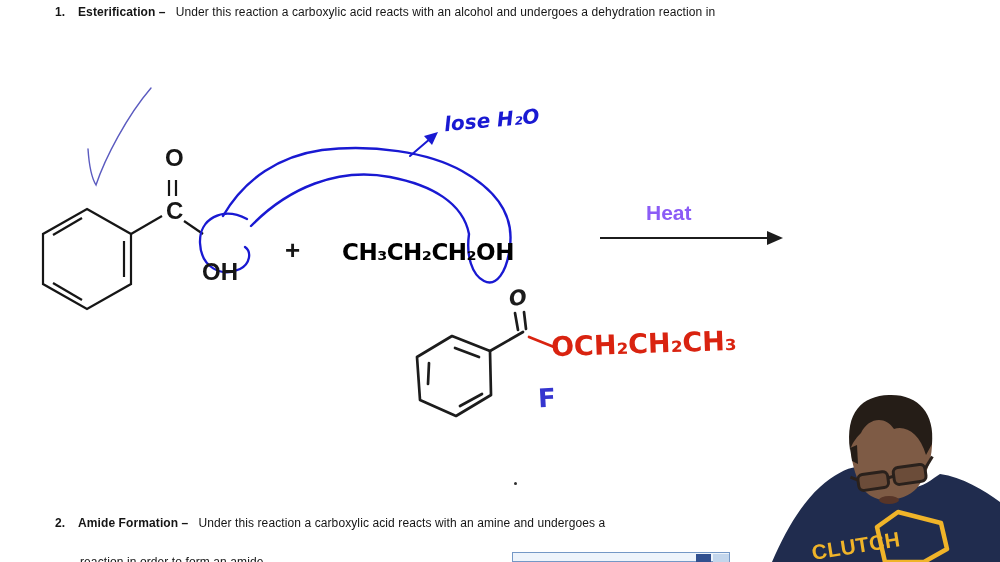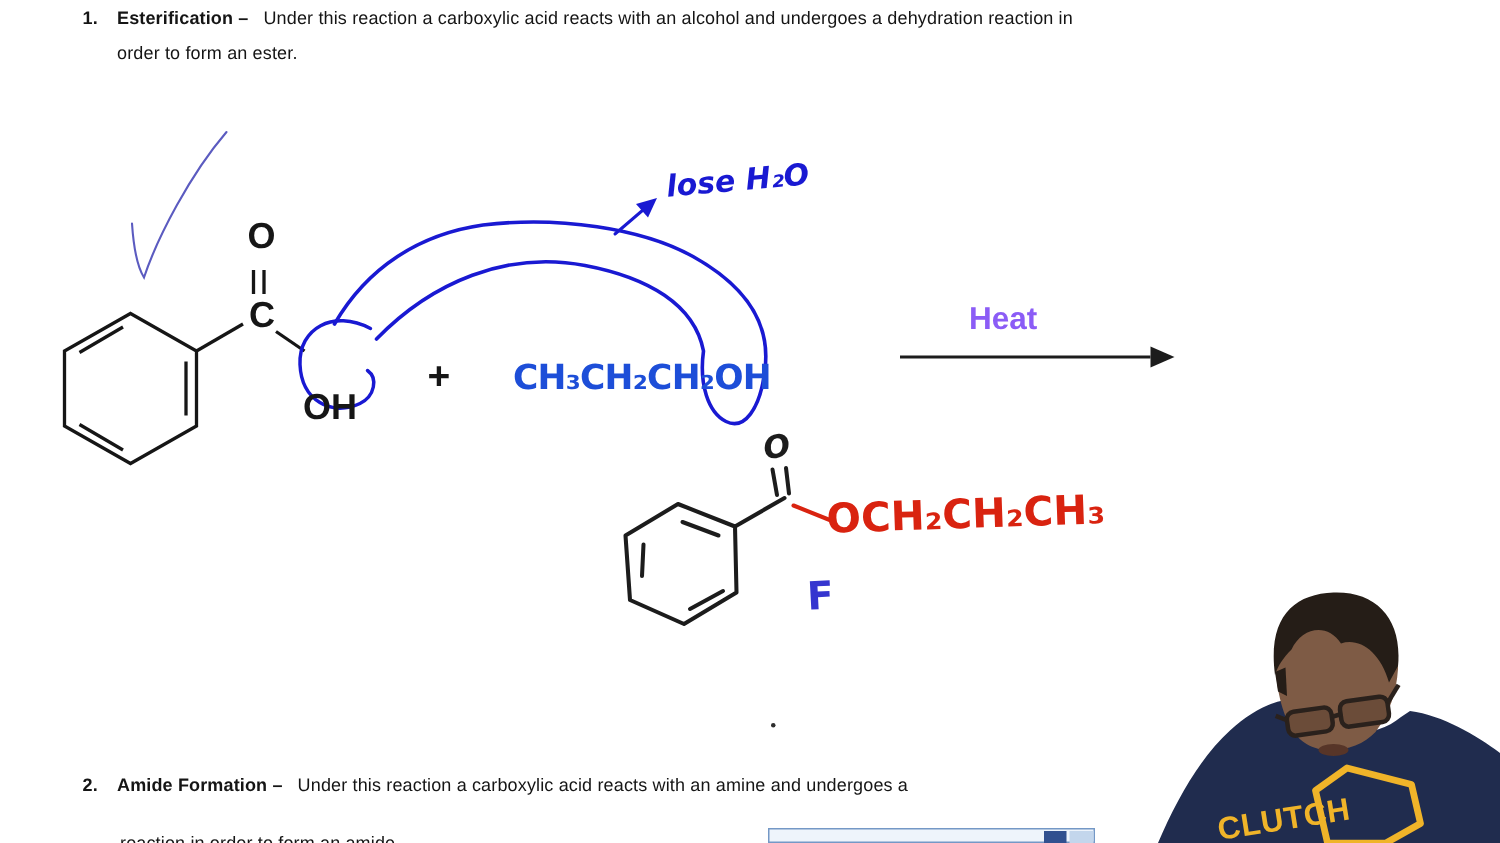--- a/index.html
+++ b/index.html
@@ -8,21 +8,21 @@
     overflow:hidden;font-family:"Liberation Sans",sans-serif;color:#151515;
   }
   .abs{position:absolute;}
   .para{font-size:12px;letter-spacing:0.1px;white-space:nowrap;}
   .para .num{display:inline-block;width:23px;font-weight:bold;}
   .para .ttl{font-weight:bold;margin-right:10px;}
   .chem{font-weight:bold;color:#161616;line-height:1;}
   .chem-o{font-size:24px;}
   .formula-red{
     font-family:"DejaVu Sans",sans-serif;font-weight:bold;font-size:23px;
-    color:#1d4ed8;letter-spacing:-0.5px;white-space:nowrap;line-height:1;
+    color:#000000;letter-spacing:-0.5px;white-space:nowrap;line-height:1;
   }
   .hand-red{
     font-family:"DejaVu Sans",sans-serif;font-weight:bold;font-size:27px;
     color:#d92310;transform:rotate(-2deg);white-space:nowrap;line-height:1;letter-spacing:0px;
   }
   .hand-blue{
     font-family:"DejaVu Sans",sans-serif;font-style:italic;font-weight:bold;
     font-size:20px;color:#1919d2;transform:rotate(-5deg);white-space:nowrap;line-height:1;
   }
   .hand-o{
@@ -42,23 +42,20 @@
   .media-widget .light-seg{position:absolute;background:#c3d6ec;}
   svg text{font-family:"Liberation Sans",sans-serif;}
 </style>
 </head>
 <body>
 
 <div class="stage">
 
   <div class="abs para" style="left:55px;top:5px;">
     <span class="num">1.</span><span class="ttl">Esterification –</span><span>Under this reaction a carboxylic acid reacts with an alcohol and undergoes a dehydration reaction in</span>
-  </div>
-  <div class="abs para" style="left:78px;top:28px;">
-    <span>order to form an ester.</span>
   </div>
 
   <svg class="abs" style="left:0;top:0;pointer-events:none;" width="1000" height="562" viewBox="0 0 1000 562">
 
     <g stroke="#161616" stroke-width="2.2" fill="none">
       <polygon points="87,209 131,234 131,284 87,309 43,284 43,234"></polygon>
       <line x1="124" y1="241" x2="124" y2="277"></line>
       <line x1="53" y1="283" x2="82" y2="300"></line>
       <line x1="53" y1="235" x2="82" y2="218"></line>
       <line x1="131" y1="234" x2="162" y2="216"></line>

